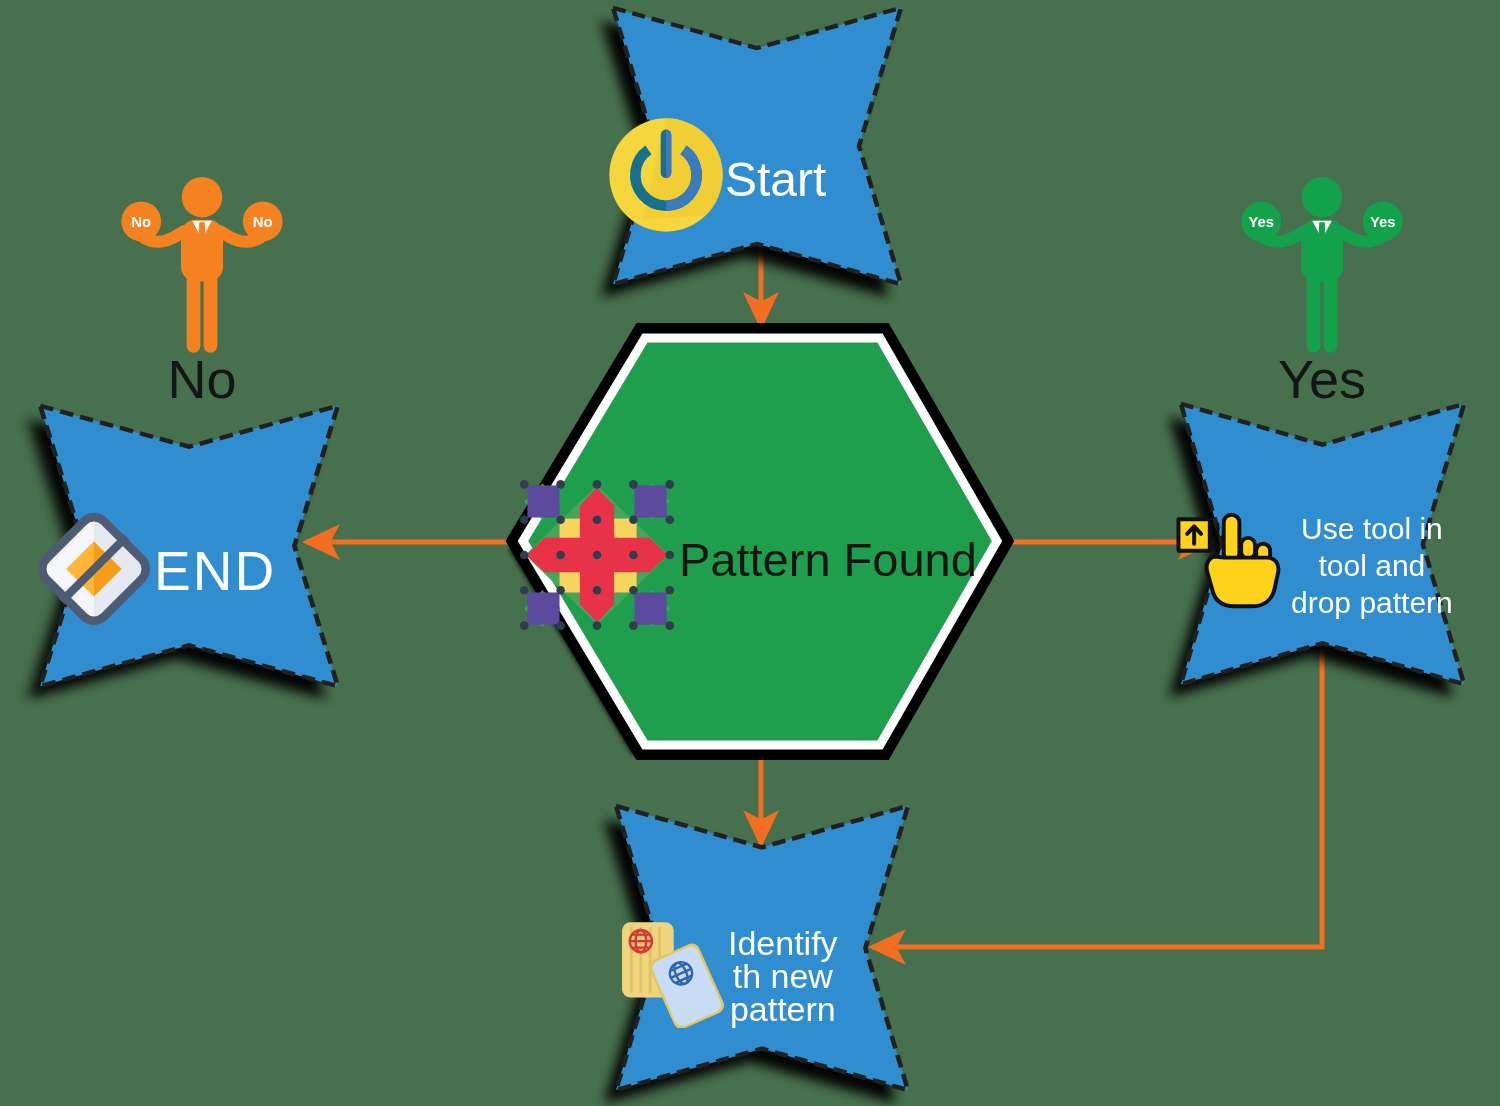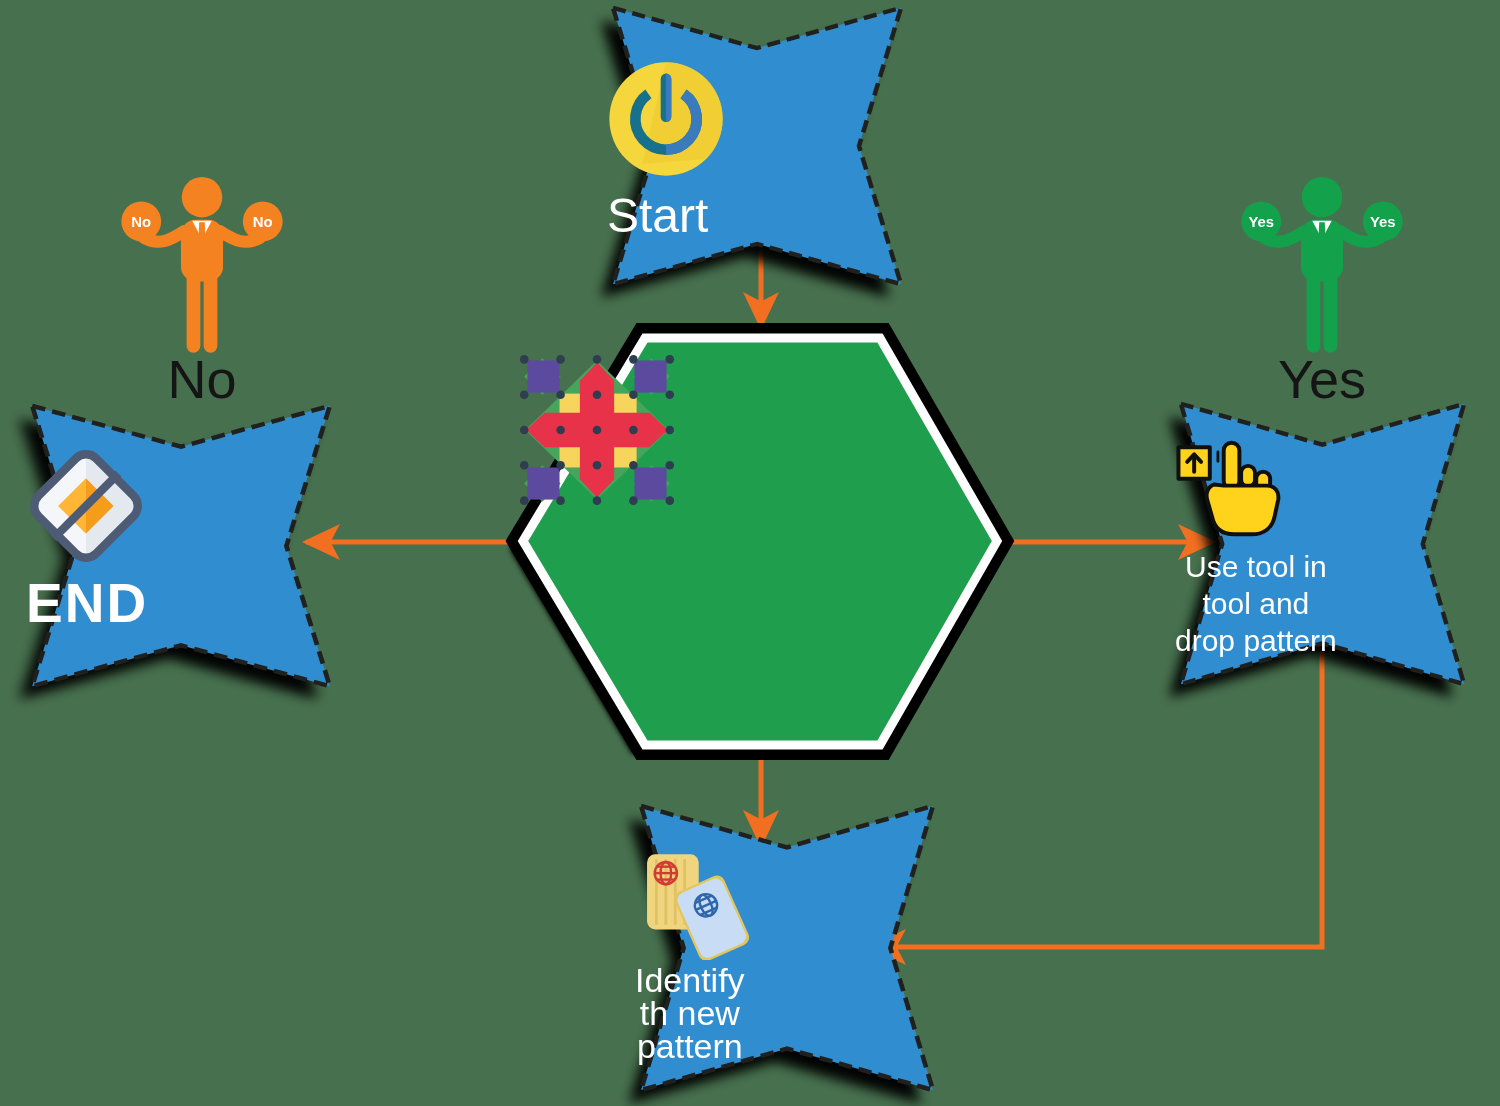--- a/index.html
+++ b/index.html
@@ -14,21 +14,21 @@
   .star-node{position:absolute;}
   .star-node svg.star{position:absolute; left:0; top:0; width:100%; height:100%; overflow:visible;}
   .star-shadow{fill:#000; opacity:.96; transform:translate(-4px,4.5px); filter:blur(2px);}
   .star-main{
     fill:var(--node-blue,#2f8dd0);
     stroke:var(--outline,#20201e);
     stroke-width:1.5; stroke-dasharray:4.4 2.3;
   }
   .node-content{
     position:absolute; inset:0;
-    display:flex; flex-direction:column; align-items:flex-start;
+    display:flex; align-items:center;
     text-align:center;
   }
   .node-label{color:var(--label-white,#fff); line-height:1.15;}
   
   #node-center svg.hex{position:absolute; left:0; top:0; overflow:visible;}
   .hex-shadow{fill:#000; transform:translate(-13px,9px); filter:blur(2.5px);}
   .hex-ring{fill:none; stroke:#000; stroke-width:30;}
   .hex-main{fill:var(--hex-green,#1f9e4d); stroke:#fff; stroke-width:9;}
   .hex-lines{color:var(--text-black,#151515); font-size:47px; line-height:77px;}
   
@@ -146,25 +146,26 @@
             <circle cx="109" cy="104" r="4"></circle>
             <circle cx="143" cy="104" r="4"></circle>
           <circle cx="7" cy="137" r="4"></circle>
             <circle cx="41" cy="137" r="4"></circle>
             <circle cx="75" cy="137" r="4"></circle>
             <circle cx="109" cy="137" r="4"></circle>
             <circle cx="143" cy="137" r="4"></circle>
         </g>
       </svg>
       <div class="hex-lines" style="margin-top:8px;">
+        <div>Pattern Found</div>
       </div>
     </div>
   </div>
 
-  <div class="star-node" id="node-end" style="left:26px; top:400px; width:310px; height:292px;font-weight:bold;">
+  <div class="star-node" id="node-end" style="left:34px; top:400px; width:310px; height:292px;">
     <svg class="star" viewBox="0 0 100 100" preserveAspectRatio="none">
       <use href="#starPoly" class="star-shadow"></use>
       <use href="#starPoly" class="star-main"></use>
     </svg>
     <div class="node-content" style="padding-top:46px;">
       <svg width="120" height="120" viewBox="0 0 100 100">
         <g transform="rotate(45 50 50)">
           <rect x="16" y="16" width="68" height="68" rx="12" fill="#e4e8ef"></rect>
         </g>
         <polygon points="50,4 50,96 4,50" fill="#f4f6f9"></polygon>
@@ -198,21 +199,21 @@
         <line x1="37" y1="12" x2="37" y2="20" stroke="#101010" stroke-width="2.4" stroke-linecap="round"></line>
       </svg>
       <div class="node-label">
         <div>Use tool in</div>
         <div>tool and</div>
         <div>drop pattern</div>
       </div>
     </div>
   </div>
 
-  <div class="star-node" id="node-identify" style="left:635px; top:800px; width:304px; height:296px;">
+  <div class="star-node" id="node-identify" style="left:610px; top:800px; width:304px; height:296px;">
     <svg class="star" viewBox="0 0 100 100" preserveAspectRatio="none">
       <use href="#starPoly" class="star-shadow"></use>
       <use href="#starPoly" class="star-main"></use>
     </svg>
     <div class="node-content" style="padding-top:52px;">
       <svg width="118" height="108" viewBox="0 0 100 92">
         <rect x="10" y="2" width="44" height="64" rx="7" fill="#f0d57e"></rect>
         <g stroke="#e0c266" stroke-width="2.4">
           <line x1="18" y1="6" x2="18" y2="62"></line>
             <line x1="26" y1="6" x2="26" y2="62"></line>

